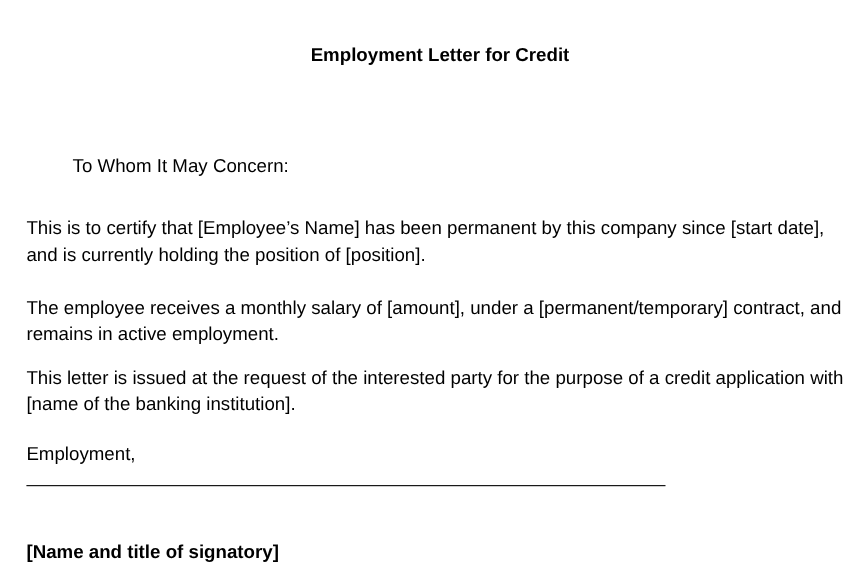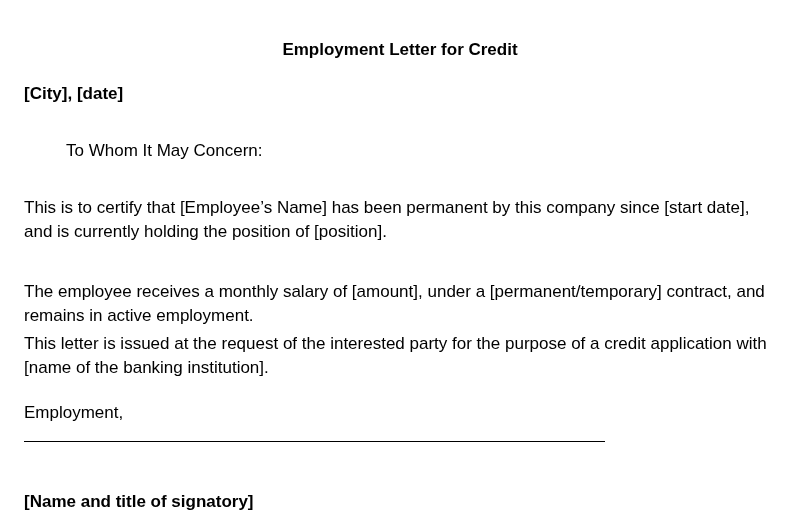--- a/index.html
+++ b/index.html
@@ -19,28 +19,27 @@
       border-top: 1px solid #000;
     }
   </style>
 </head>
 <body>
 
 <div>
   <div class="title">Employment Letter for Credit</div>
 
   <div class="block bold" style="top:82px;">
-    <div>[City], [date]</div>
   </div>
 
   <p class="block" style="top:139px;margin-left:42px;">To Whom It May Concern:</p>
 
   <p class="block" style="top:196px;">This is to certify that [Employee’s Name] has been permanent by this company since [start date], and is currently holding the position of [position].</p>
 
-  <p class="block" style="top:280px;">The employee receives a monthly salary of [amount], under a [permanent/temporary] contract, and remains in active employment.</p>
+  <p class="block" style="top:268px;">The employee receives a monthly salary of [amount], under a [permanent/temporary] contract, and remains in active employment.</p>
 
   <p class="block" style="top:332px;">This letter is issued at the request of the interested party for the purpose of a credit application with [name of the banking institution].</p>
 
   <p class="block" style="top:401px;">Employment,</p>
 
   <div class="sigline"></div>
 
   <div class="block bold" style="top:490px;">
     <div>[Name and title of signatory]</div>
   </div>

